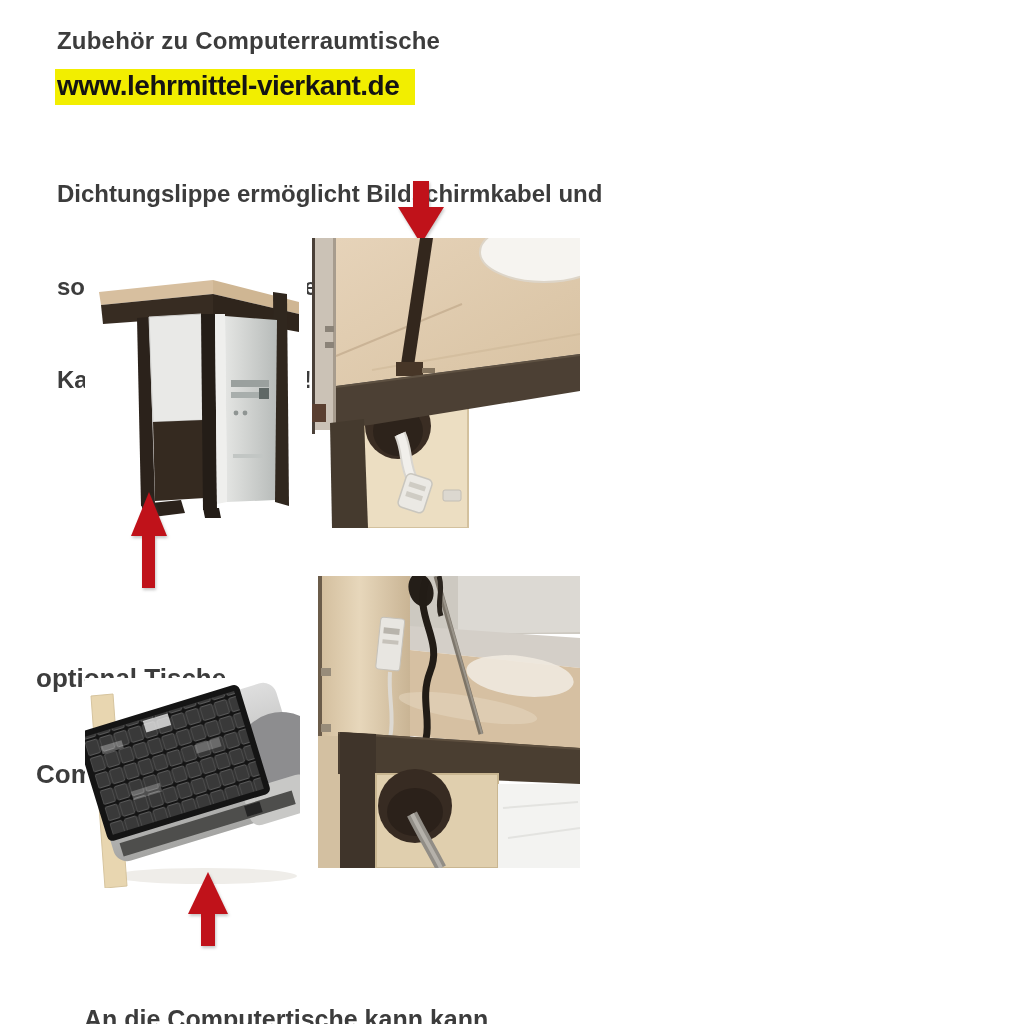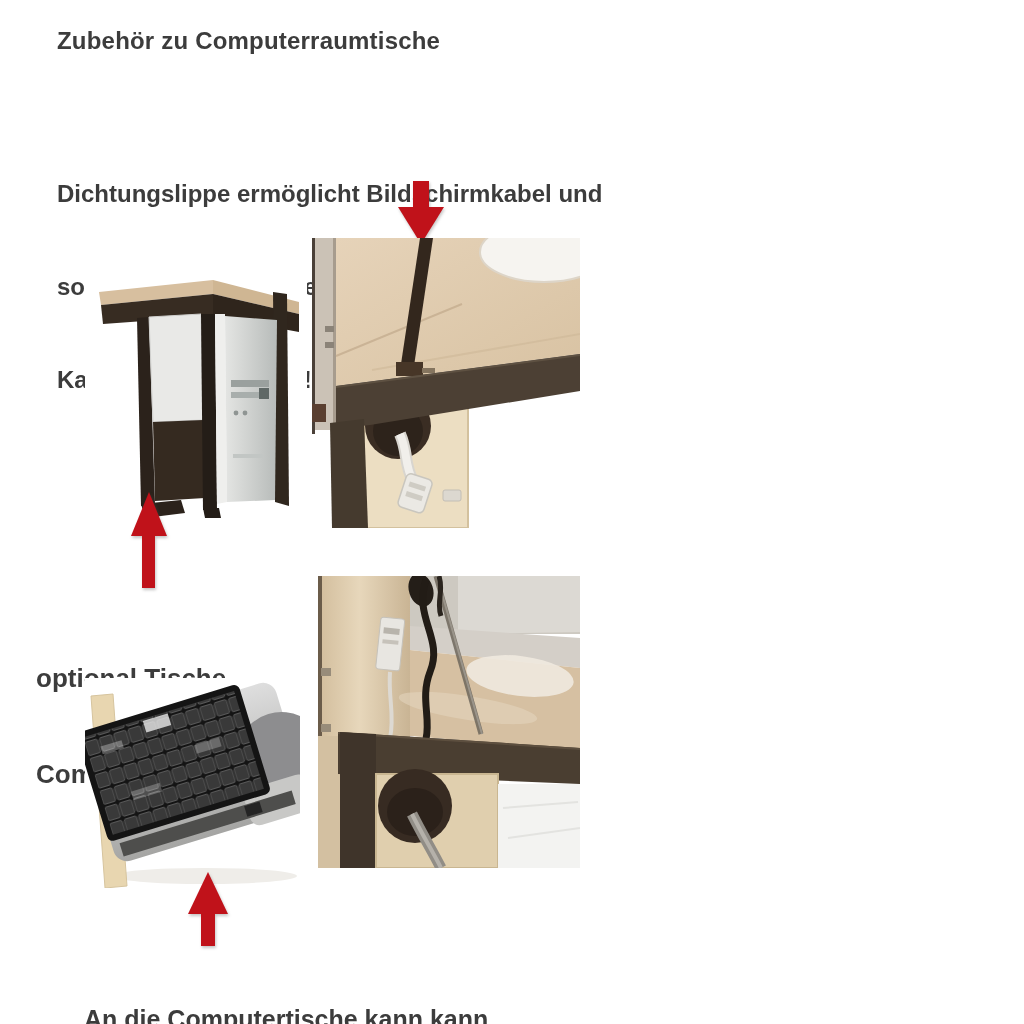--- a/index.html
+++ b/index.html
@@ -19,20 +19,21 @@
   .arrow-shape{fill:var(--arrow-red,#c0121a);}
   .line{display:block;}
 </style>
 </head>
 <body>
 
 <div class="canvas">
 
   <div class="txt title">Zubehör zu Computerraumtische</div>
 
+  <div class="txt url">www.lehrmittel-vierkant.de</div>
 
   <div class="txt desc">
     <span class="line">Dichtungslippe ermöglicht Bildschirmkabel und</span>
     <span class="line">sonstige Kabel an jeder Stelle in den</span>
     <span class="line">Kabelkanal zur laufen!</span>
   </div>
 
   <div class="arrow" style="left:398px;top:165px;">
     <svg width="46" height="64" viewBox="0 0 46 64">
       <rect class="arrow-shape" x="15" y="0" width="16" height="28"></rect>

